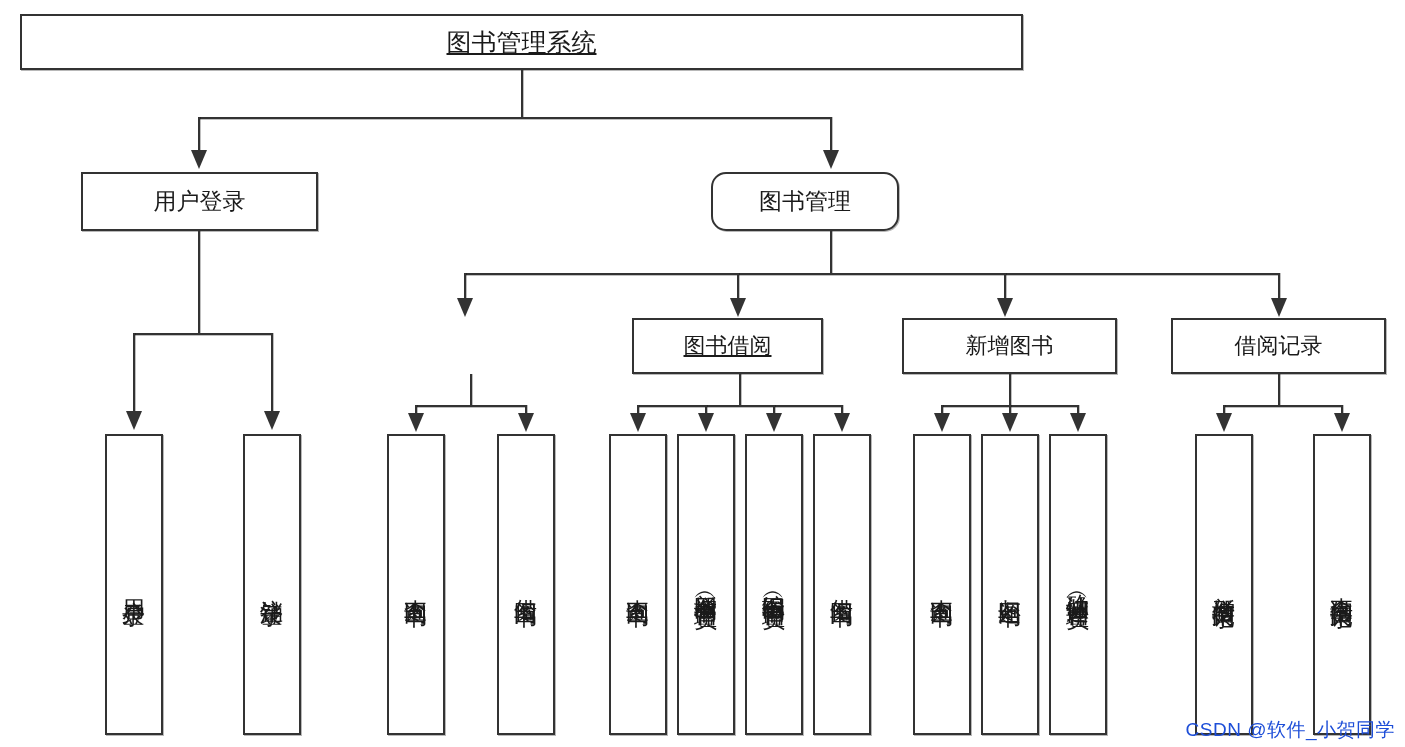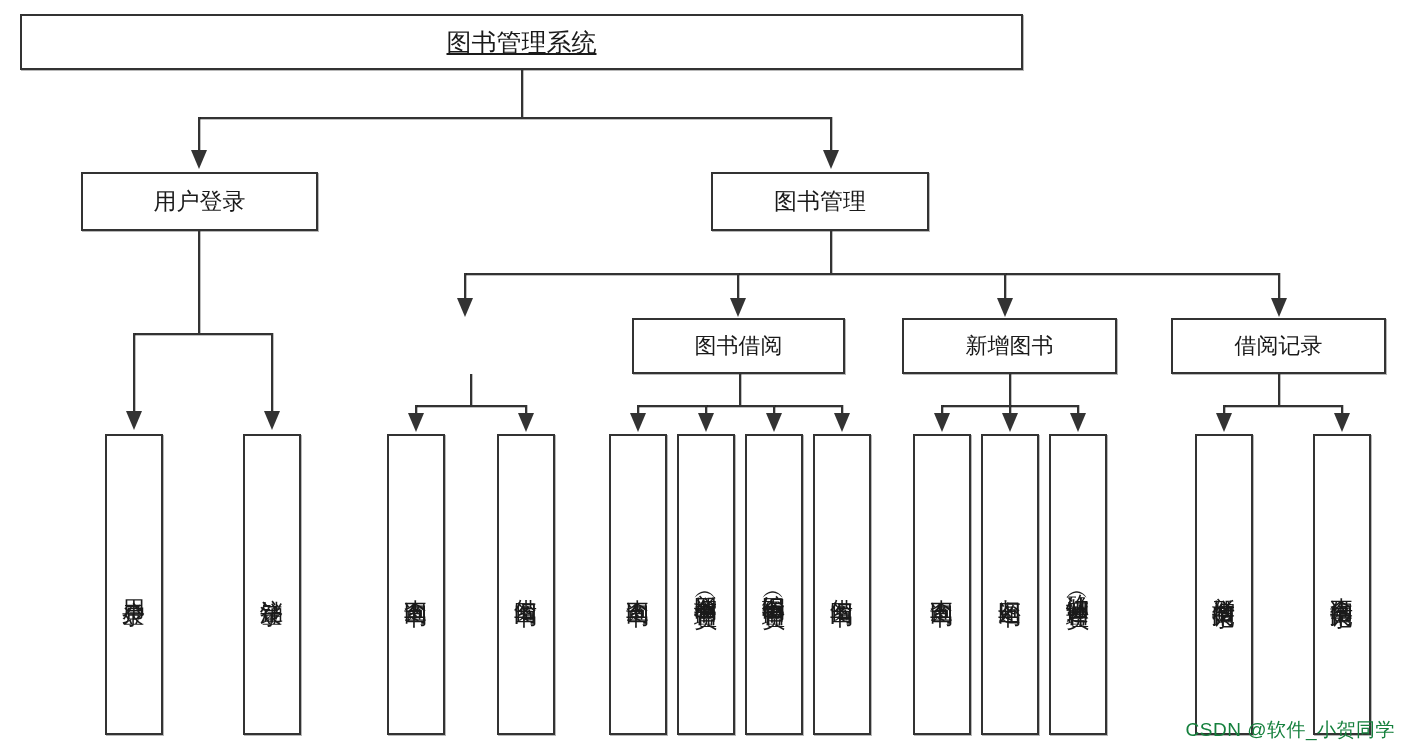--- a/index.html
+++ b/index.html
@@ -76,21 +76,21 @@
     border-left: 8px solid transparent;
     border-right: 8px solid transparent;
     border-top: 19px solid #333333;
   }
   
   #watermark {
     position: absolute;
     right: 10px;
     bottom: 4px;
     font-size: 19px;
-    color: #15803d;
+    color: #1d4ed8;
     letter-spacing: 0.5px;
     white-space: nowrap;
     pointer-events: none;
   }
 </style>
 </head>
 <body>
 
 <div id="canvas">
 
@@ -103,21 +103,21 @@
   <div class="hline" style="left:198px; top:117px; width:634px;"></div>
 
   <div class="vline" style="left:198px; top:117px; height:36px;"></div>
   <div class="arrow" style="left:191px; top:150px;"></div>
   <div class="vline" style="left:830px; top:117px; height:36px;"></div>
   <div class="arrow" style="left:823px; top:150px;"></div>
 
   <div class="node lvl2" style="left:81px; top:172px; width:237px; height:59px;">
     <span class="lbl">用户登录</span>
   </div>
-  <div class="node lvl2" style="left:711px; top:172px; width:218px; height:59px;">
+  <div class="node lvl2" style="left:711px; top:172px; width:188px; height:59px;border-radius:15px;">
     <span class="lbl">图书管理</span>
   </div>
 
   <div class="vline" style="left:198px; top:231px; height:103px;"></div>
   <div class="hline" style="left:133px; top:333px; width:140px;"></div>
   <div class="vline" style="left:133px; top:333px; height:80px;"></div>
   <div class="arrow" style="left:126px; top:411px;"></div>
   <div class="vline" style="left:271px; top:333px; height:80px;"></div>
   <div class="arrow" style="left:264px; top:411px;"></div>
 
@@ -133,21 +133,21 @@
 
   <div class="vline" style="left:464px; top:273px; height:27px;"></div>
   <div class="arrow" style="left:457px; top:298px;"></div>
   <div class="vline" style="left:737px; top:273px; height:27px;"></div>
   <div class="arrow" style="left:730px; top:298px;"></div>
   <div class="vline" style="left:1004px; top:273px; height:27px;"></div>
   <div class="arrow" style="left:997px; top:298px;"></div>
   <div class="vline" style="left:1278px; top:273px; height:27px;"></div>
   <div class="arrow" style="left:1271px; top:298px;"></div>
 
-  <div class="node lvl3" style="left:632px; top:318px; width:213px; height:56px;">
+  <div class="node lvl3" style="left:632px; top:318px; width:191px; height:56px;text-decoration:underline;">
     <span class="lbl">图书借阅</span>
   </div>
   <div class="node lvl3" style="left:902px; top:318px; width:215px; height:56px;">
     <span class="lbl">新增图书</span>
   </div>
   <div class="node lvl3" style="left:1171px; top:318px; width:215px; height:56px;">
     <span class="lbl">借阅记录</span>
   </div>
 
   <div class="vline" style="left:470px; top:374px; height:32px;"></div>

